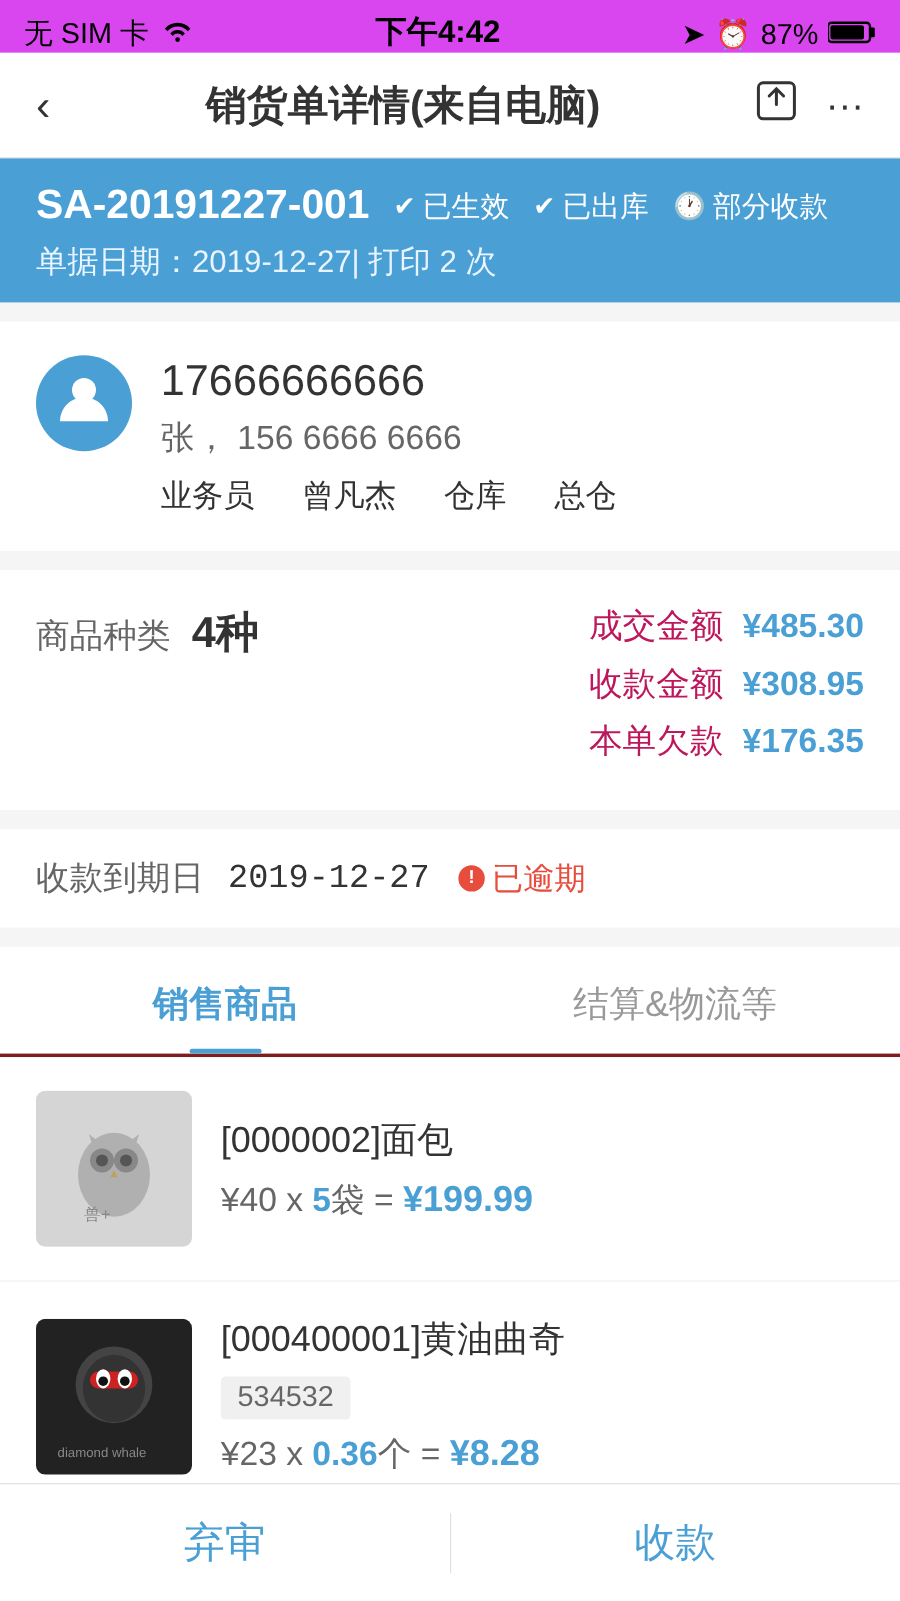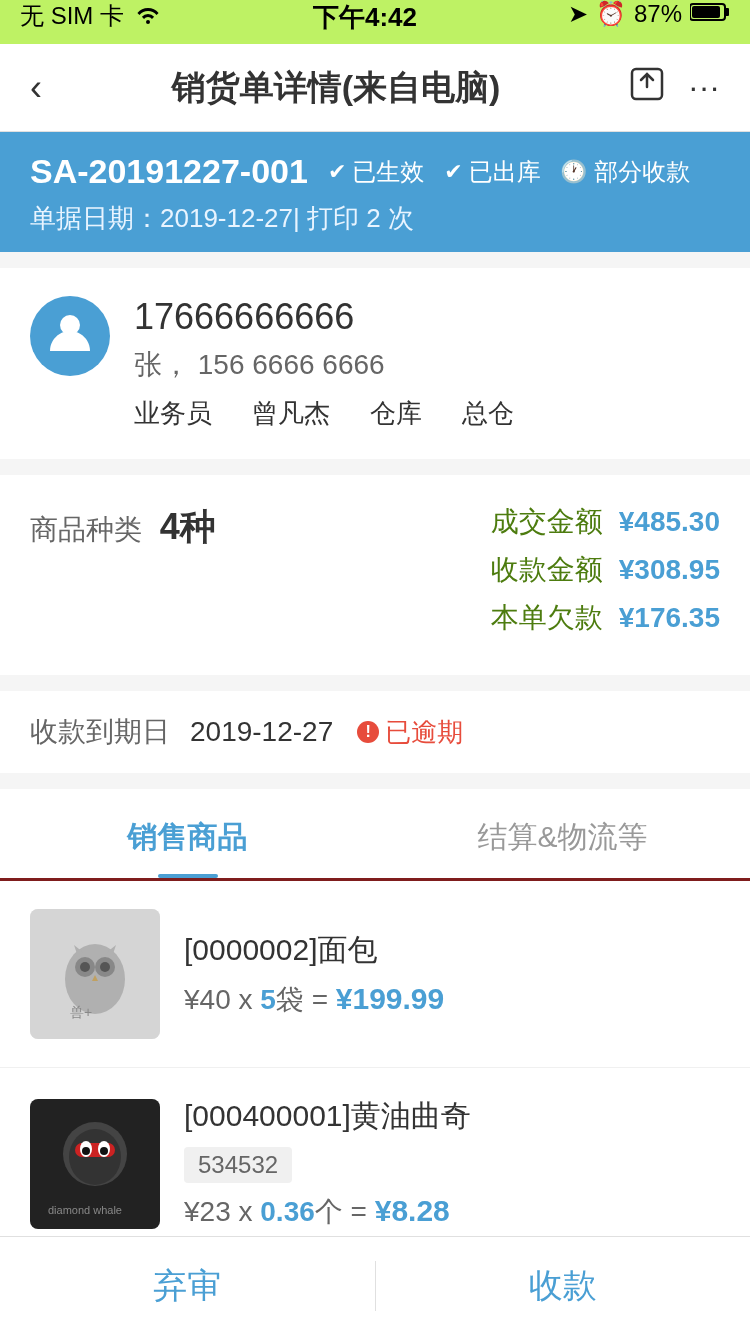--- a/index.html
+++ b/index.html
@@ -9,23 +9,23 @@
       min-height: 1334px;
       font-family: -apple-system, "PingFang SC", "Helvetica Neue", sans-serif;
       background: #f5f5f5;
       font-size: 28px;
       color: #333;
     }
 
     
     .status-bar {
       height: 44px;
-      background: #bef264;
-      display: flex;
-      align-items: flex-start;
+      background: #d946ef;
+      display: flex;
+      align-items: flex-end;
       justify-content: space-between;
       padding: 0 20px;
       font-size: 24px;
       color: #000;
     }
     .status-left { display: flex; align-items: center; gap: 10px; }
     .status-center { font-weight: 600; font-size: 26px; }
     .status-right { display: flex; align-items: center; gap: 8px; font-size: 24px; }
 
     
@@ -155,33 +155,34 @@
       text-align: right;
     }
     .stat-row {
       display: flex;
       justify-content: flex-end;
       align-items: center;
       gap: 16px;
       margin-bottom: 10px;
       font-size: 28px;
     }
-    .stat-row-label { color: #4d7c0f; margin-left: 27px; }
+    .stat-row-label { color: #be185d; margin-left: 27px; }
     .stat-row-value { color: #4a9fd4; font-weight: 600; }
 
     
     .due-section {
       background: #fff;
       padding: 22px 30px;
       margin-top: 16px;
       display: flex;
       align-items: center;
       gap: 16px;
       font-size: 28px;
       color: #666;
+      font-family: Liberation Mono, monospace;
     }
     .due-label { margin-right: 4px; }
     .due-date { color: #333; }
     .overdue-badge {
       display: inline-flex;
       align-items: center;
       gap: 6px;
       color: #e74c3c;
       font-size: 26px;
       margin-left: 8px;

